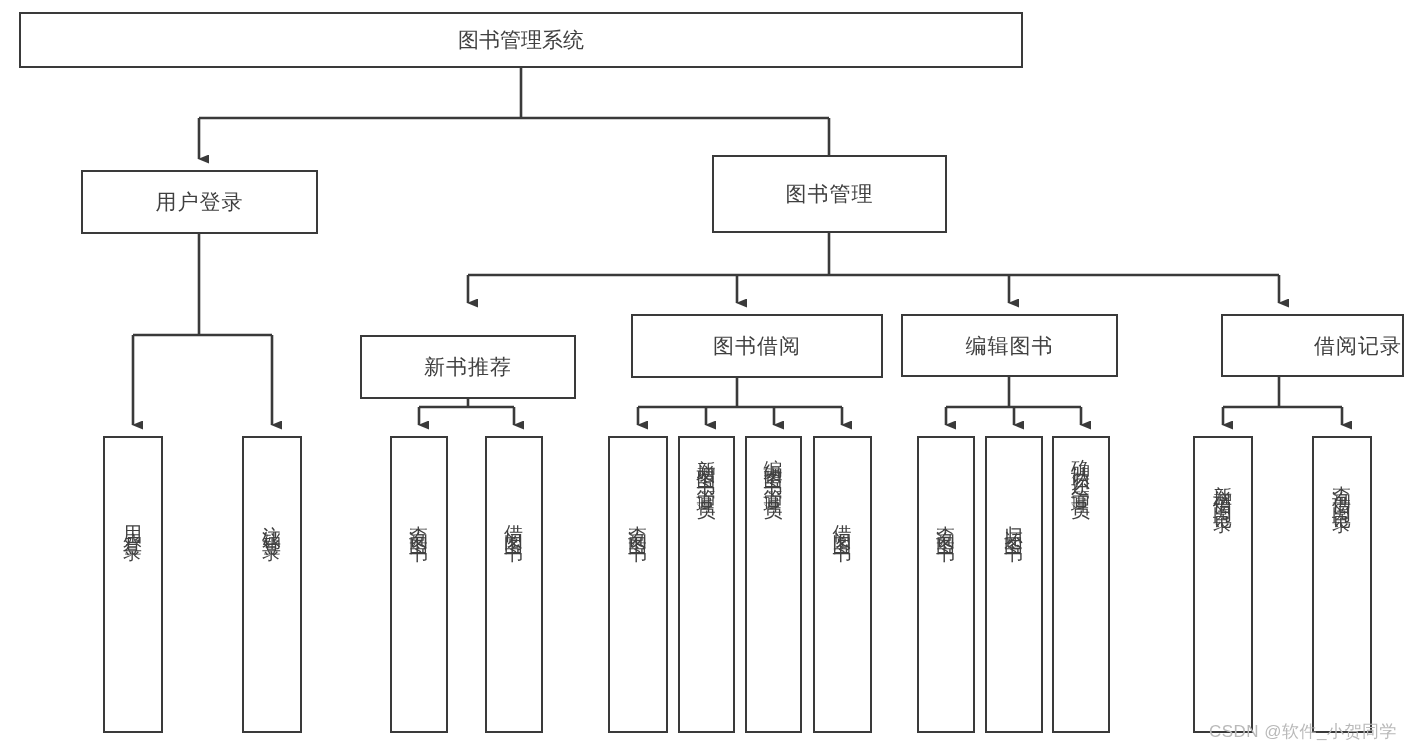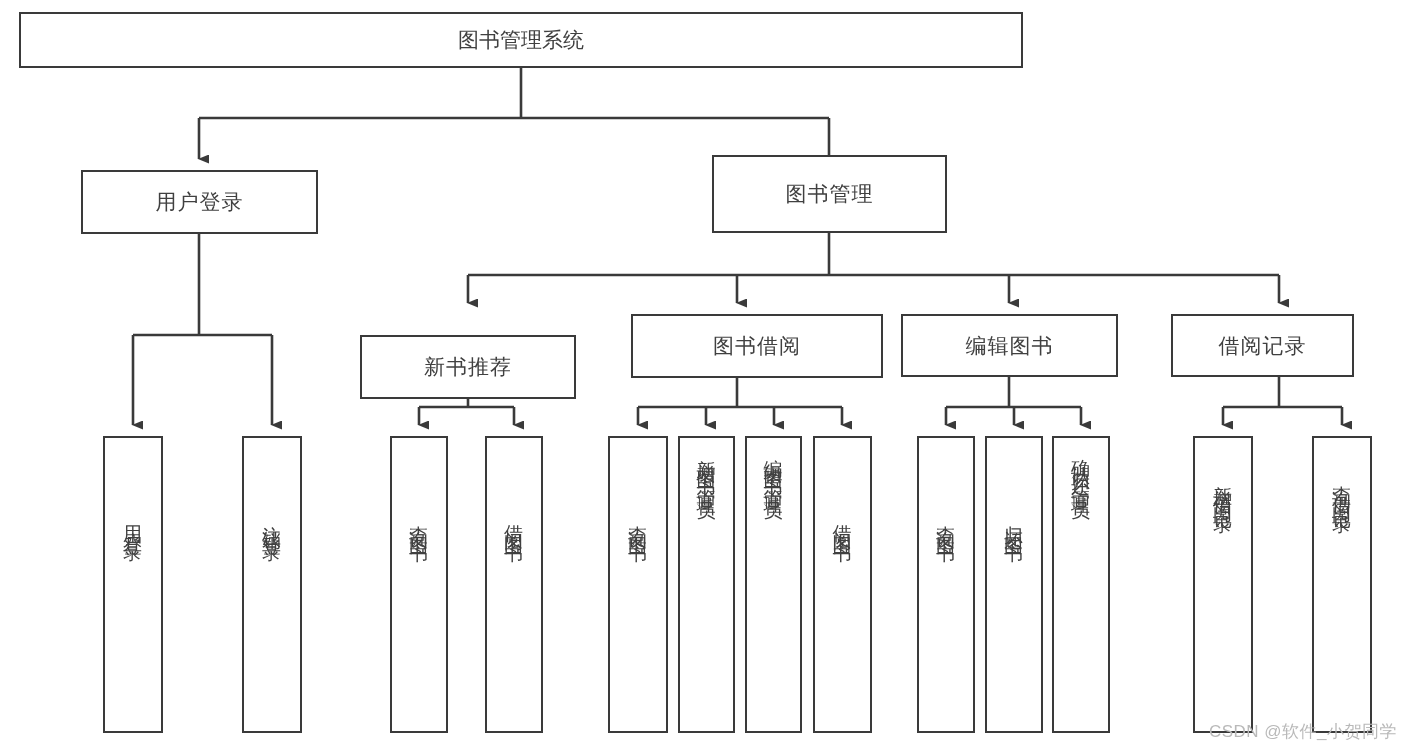--- a/index.html
+++ b/index.html
@@ -134,21 +134,21 @@
   </div>
 
   <div class="node h" style="left:631px; top:314px; width:252px; height:64px;">
     <span>图书借阅</span>
   </div>
 
   <div class="node h" style="left:901px; top:314px; width:217px; height:63px;">
     <span>编辑图书</span>
   </div>
 
-  <div class="node h" style="left:1171px; top:314px; width:183px; height:63px;">
+  <div class="node h" style="left:1221px; top:314px; width:183px; height:63px;justify-content:flex-end;">
     <span>借阅记录</span>
   </div>
 
   <div class="node v" style="left:103px; top:436px; width:60px; height:297px; padding-top:72px;">
     <span class="vtext">用户登录</span>
   </div>
 
   <div class="node v" style="left:242px; top:436px; width:60px; height:297px; padding-top:72px;">
     <span class="vtext">注销登录</span>
   </div>

